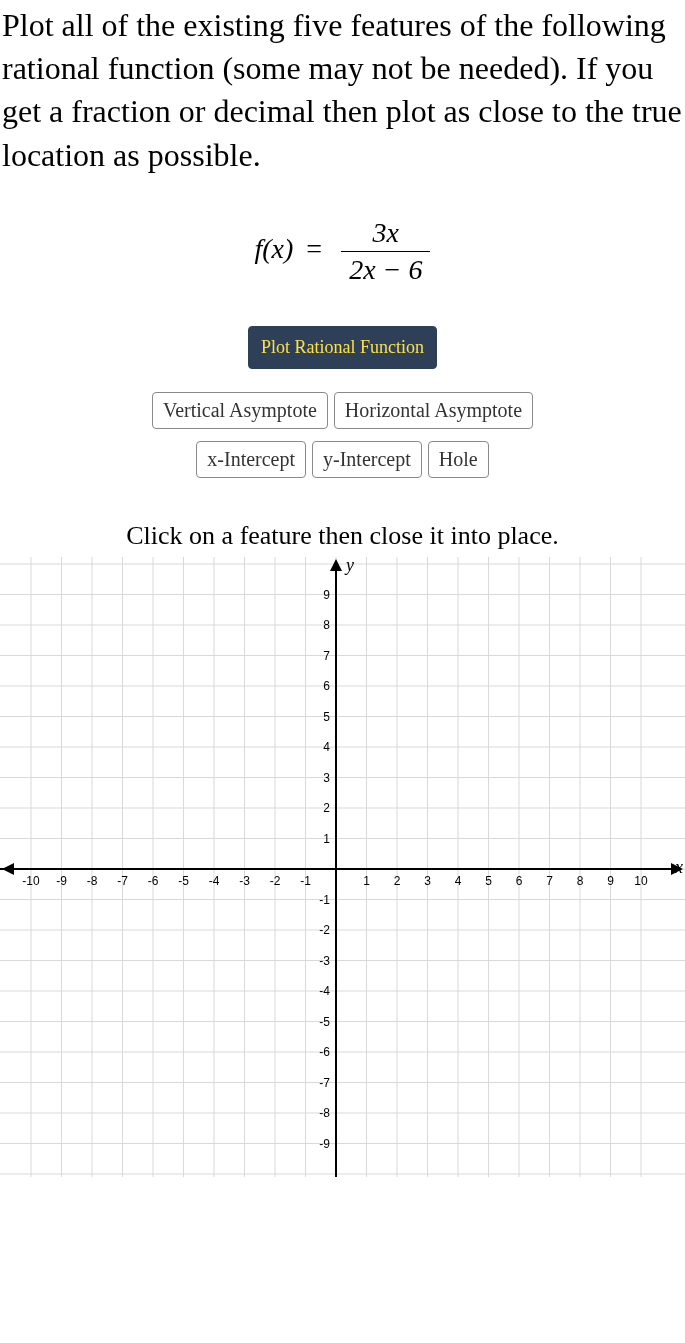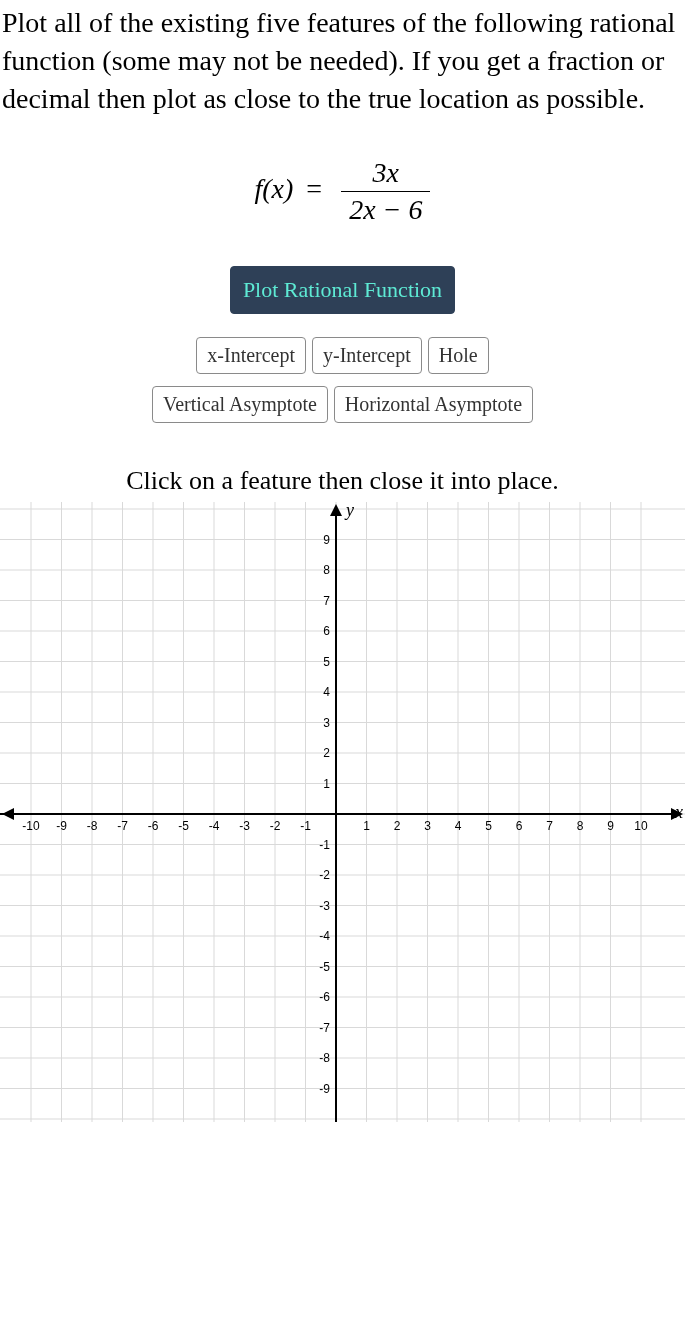--- a/index.html
+++ b/index.html
@@ -5,21 +5,21 @@
   * { box-sizing: border-box; }
   body {
     margin: 0;
     padding: 0;
     font-family: Georgia, 'Times New Roman', serif;
     color: #000;
     background: #fff;
     width: 685px;
   }
   .question-text {
-    font-size: 28px;
+    font-size: 32px;
     line-height: 1.35;
     padding: 4px 2px 10px 2px;
   }
   .formula {
     text-align: center;
     font-size: 28px;
     font-style: italic;
     font-family: 'Times New Roman', Georgia, serif;
     margin: 30px 0 40px 0;
   }
@@ -38,25 +38,25 @@
     display: block;
     padding: 2px 8px 0 8px;
   }
   .buttons-area {
     text-align: center;
     margin-bottom: 40px;
   }
   .btn-primary {
     display: inline-block;
     background: #2e4057;
-    color: #5eead4;
+    color: #fde047;
     border: 1px solid #2e4057;
     border-radius: 4px;
     padding: 10px 12px;
-    font-size: 22px;
+    font-size: 18px;
     font-family: Georgia, serif;
     margin-bottom: 14px;
     cursor: pointer;
   }
   .btn-row {
     margin-top: 6px;
   }
   .btn-outline {
     display: inline-block;
     background: #fff;
@@ -109,27 +109,27 @@
   <span style="font-style:normal; margin:0 6px;">=</span>
   <span class="frac">
     <span class="num">3x</span>
     <span class="den">2x − 6</span>
   </span>
 </div>
 
 <div class="buttons-area">
   <button class="btn-primary">Plot Rational Function</button>
   <div class="btn-row">
+    <button class="btn-outline">Vertical Asymptote</button>
+    <button class="btn-outline">Horizontal Asymptote</button>
+  </div>
+  <div class="btn-row">
     <button class="btn-outline">x-Intercept</button>
     <button class="btn-outline">y-Intercept</button>
     <button class="btn-outline">Hole</button>
-  </div>
-  <div class="btn-row">
-    <button class="btn-outline">Vertical Asymptote</button>
-    <button class="btn-outline">Horizontal Asymptote</button>
   </div>
 </div>
 
 <div class="instruction">Click on a feature then close it into place.</div>
 
 <div class="graph-wrap">
   <span class="axis-label-y">y</span>
   <span class="axis-label-x">x</span>
   <svg id="grid-svg" width="685" height="620">
       <line x1="31" y1="0" x2="31" y2="620" stroke="#d9d9d9" stroke-width="1"></line>

